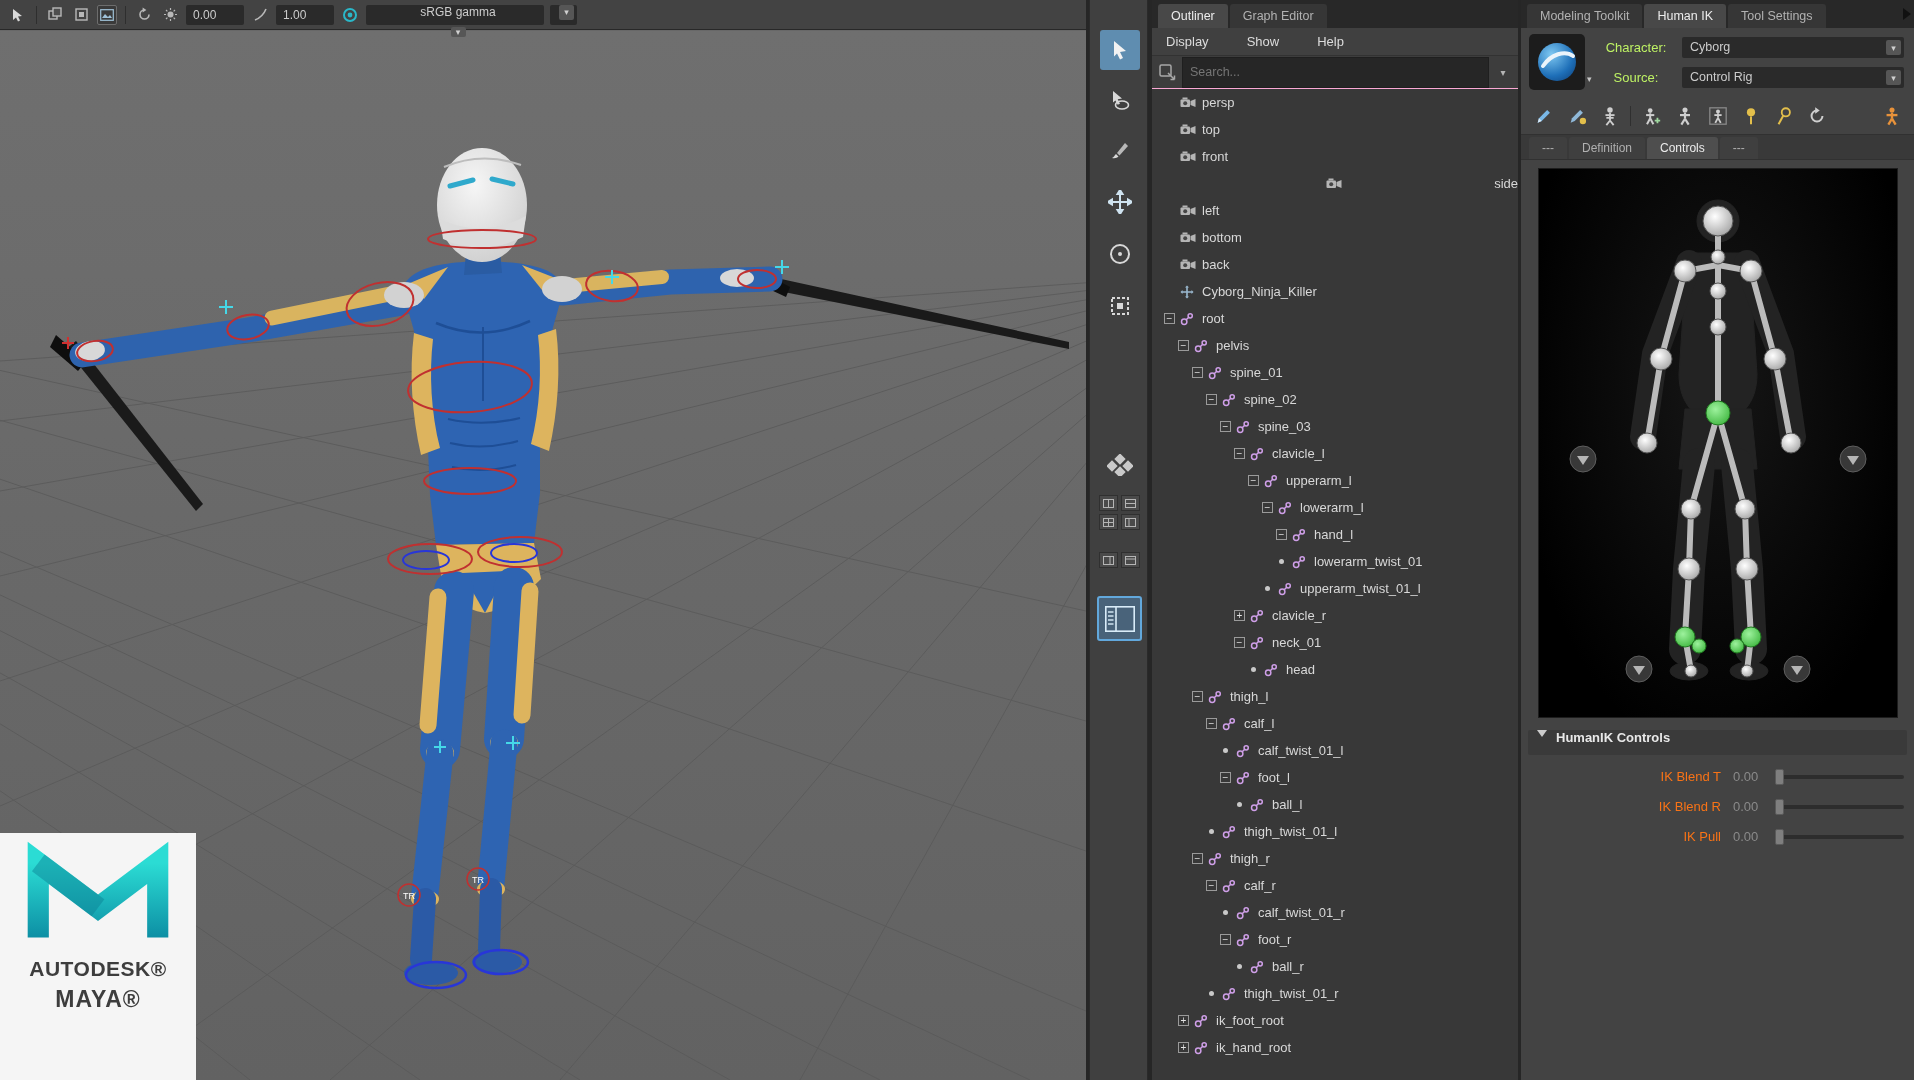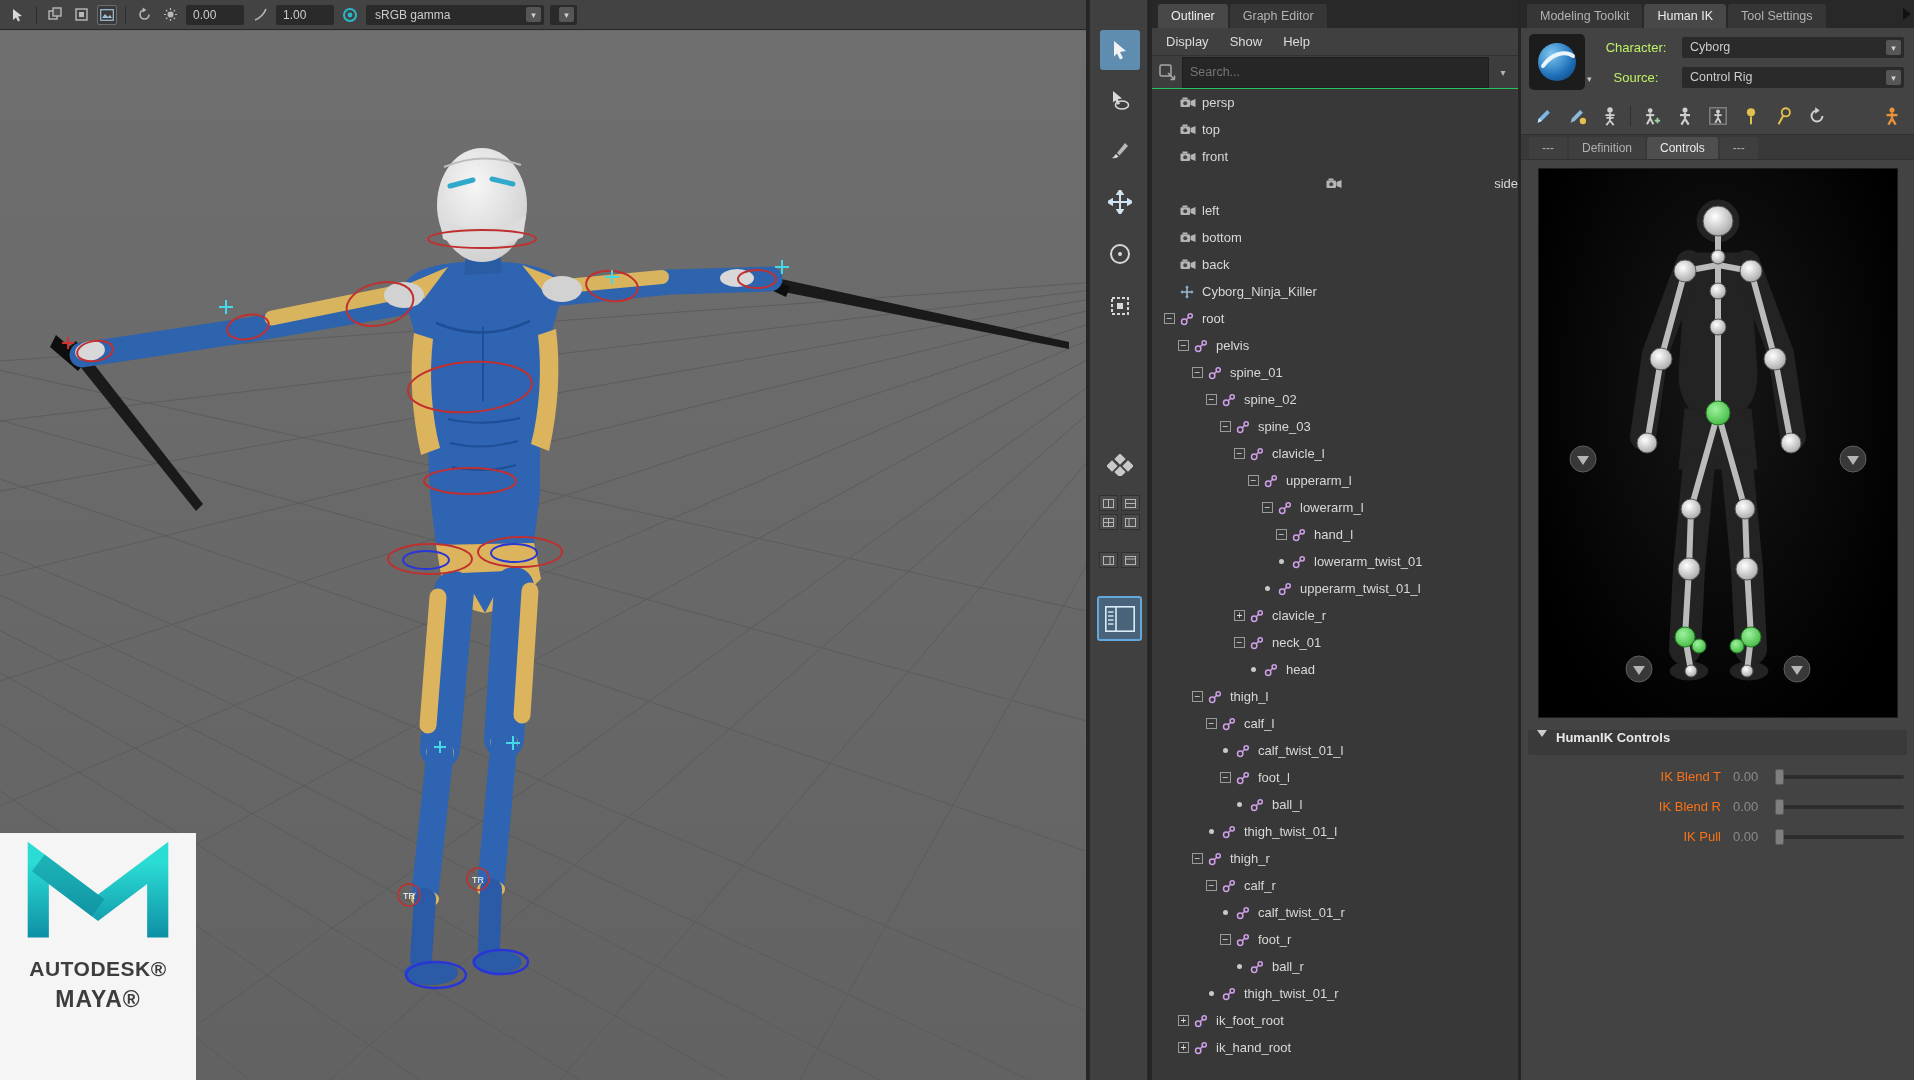--- a/index.html
+++ b/index.html
@@ -20,21 +20,21 @@
   }
   .vpt-icon { width:20px; height:20px; display:flex; align-items:center; justify-content:center; border-radius:2px; }
   .vpt-icon.framed { border:1px solid #6d6d6d; background:#3a3a3a; }
   .vpt-sep { width:1px; height:18px; background:#2e2e2e; margin:0 2px; }
   .vp-field {
     width:58px; height:20px; background:#2a2a2a; color:#cccccc; font-size:12px;
     display:flex; align-items:center; padding:0 7px; border-radius:2px;
   }
   .vp-combo {
     height:20px; background:#2a2a2a; color:#cccccc; font-size:12px; border-radius:2px;
-    display:flex; align-items:center; justify-content:space-between; padding:0 3px 0 9px; gap:8px;
+    display:flex; align-items:center; justify-content:space-between; padding:0 3px 0 9px; gap:8px;flex-direction:column;
   }
   .vp-combo.wide { width:178px; }
   .vp-combo .arrow { width:15px; height:15px; background:#565656; border-radius:2px;
     display:flex; align-items:center; justify-content:center; }
   .vp-combo .arrow::after { content:"▾"; font-size:9px; color:#d0d0d0; }
   #scene { position:absolute; left:0; top:31px; }
 
   .maya-logo {
     position:absolute; left:0; top:833px; width:196px; height:247px; background:#f5f5f5;
     display:flex; flex-direction:column; align-items:center; z-index:6;
@@ -63,23 +63,23 @@
     height:28px; background:#282828; display:flex; align-items:flex-end; gap:2px;
     padding:4px 4px 0 6px; overflow:hidden; white-space:nowrap;
   }
   .panel-tab {
     padding:5px 13px 5px; font-size:12.5px; color:#b2b2b2; background:#363636;
     border-radius:3px 3px 0 0; flex:none;
   }
   .panel-tab.active { background:#484848; color:#ececec; }
 
   
-  #outliner { left:1152px; width:366px; background:#22c55e; overflow:hidden; }
+  #outliner { left:1152px; width:366px; background:#f9a8d4; overflow:hidden; }
   .menubar {
-    height:28px; background:#404040; display:flex; align-items:center; gap:21px;
+    height:28px; background:#404040; display:flex; align-items:center; gap:38px;
     padding:0 14px; font-size:13px; color:#dcdcdc; border-bottom:1px solid #323232;
   }
   .menubar span { cursor:default; }
   .searchbar { height:32px; background:#3d3d3d; display:flex; align-items:center; gap:6px; padding:0 7px; }
   .search-input {
     flex:1; height:31px; background:#262626; border:1px solid #1f1f1f; color:#cfcfcf;
     font-size:12.5px; padding:0 7px; outline:none; font-family:"Liberation Sans",sans-serif;
   }
   .search-dd { width:16px; color:#b5b5b5; font-size:10px; text-align:center; }
   .search-dd::after { content:"▾"; }

